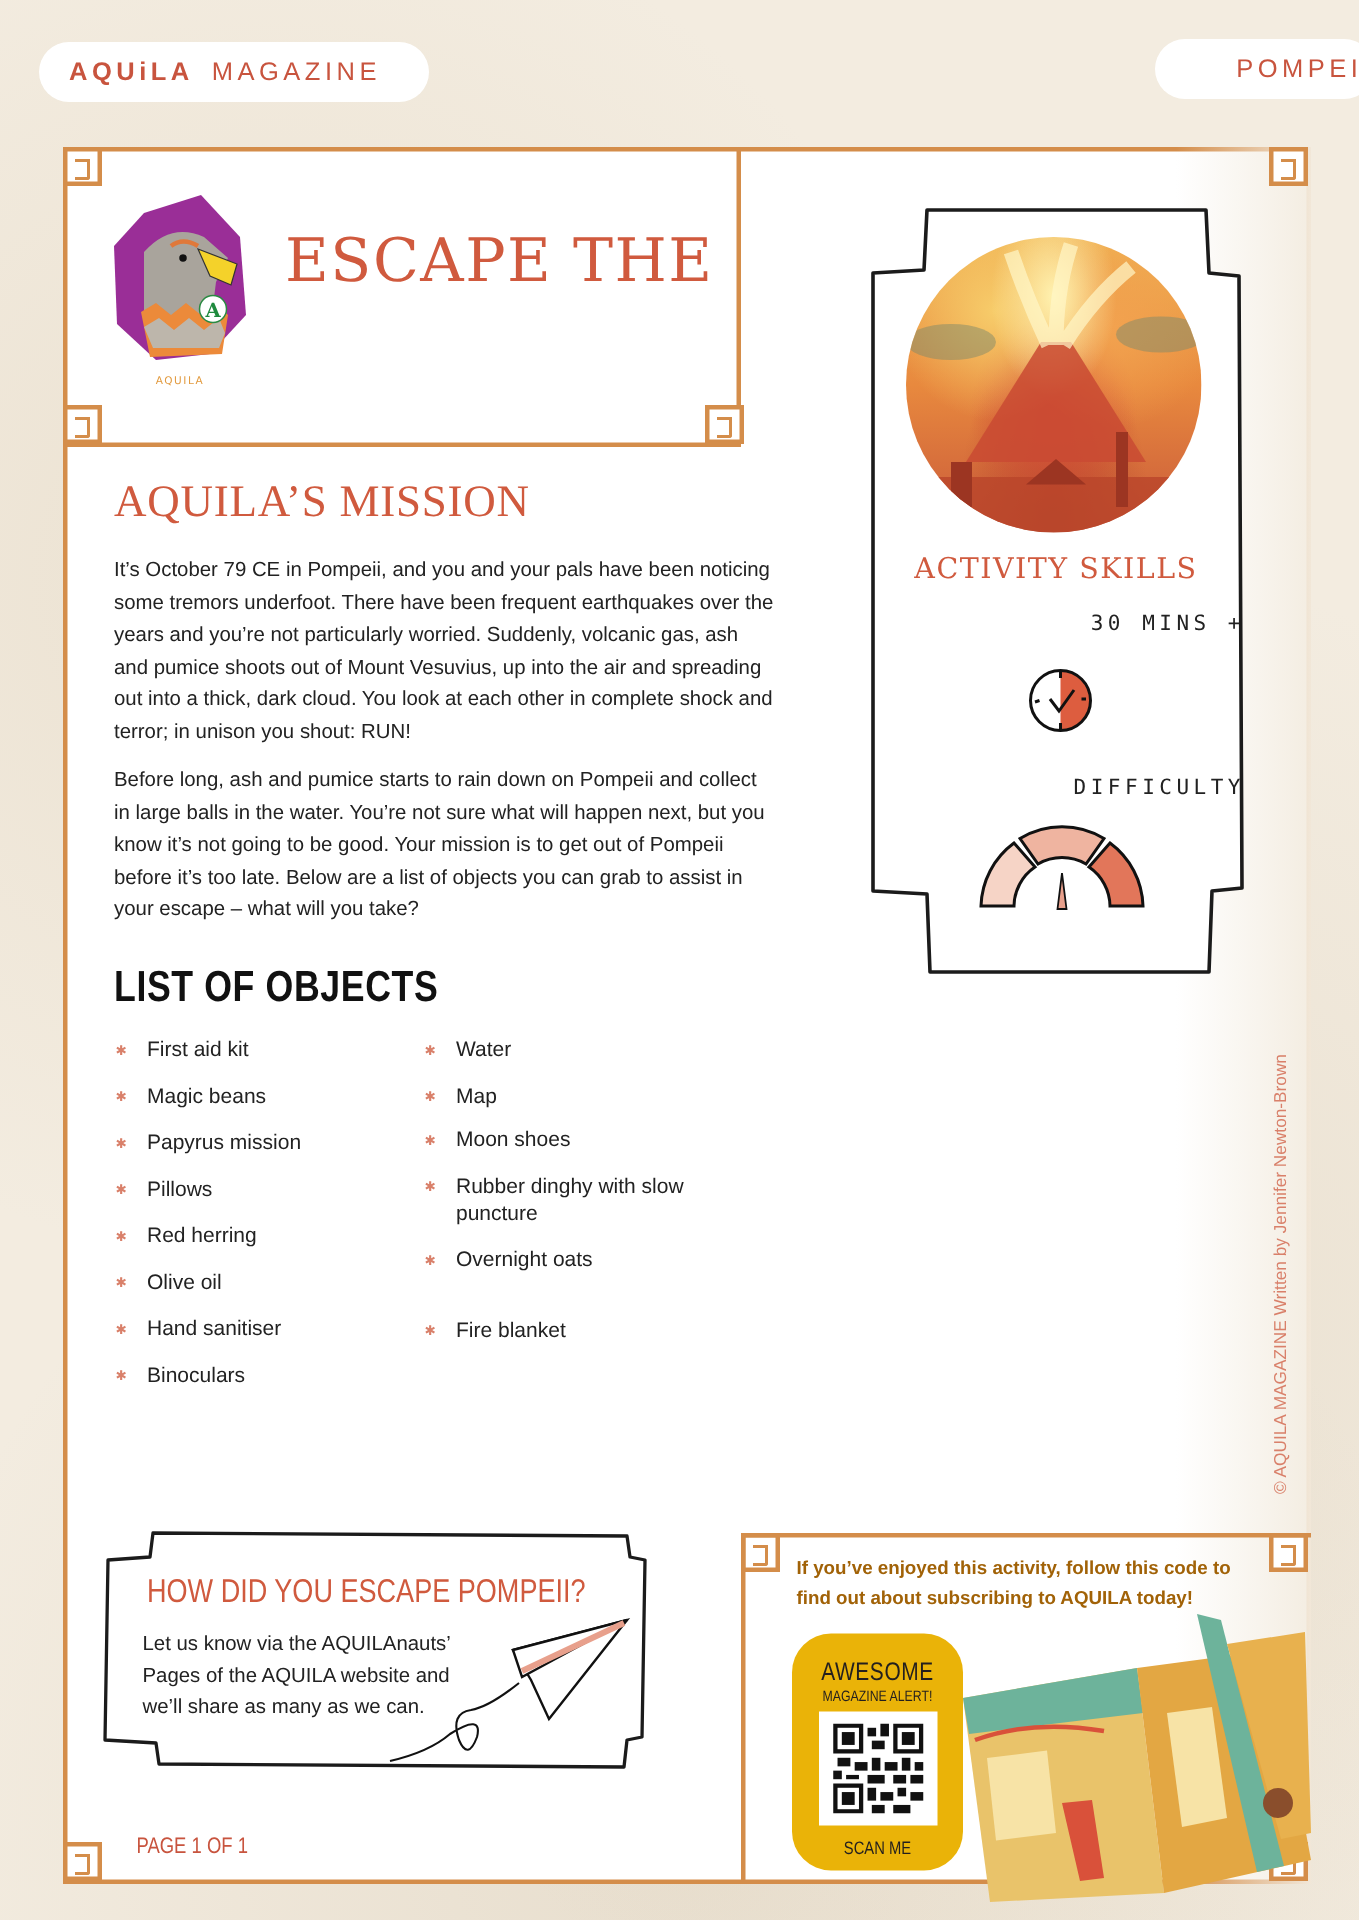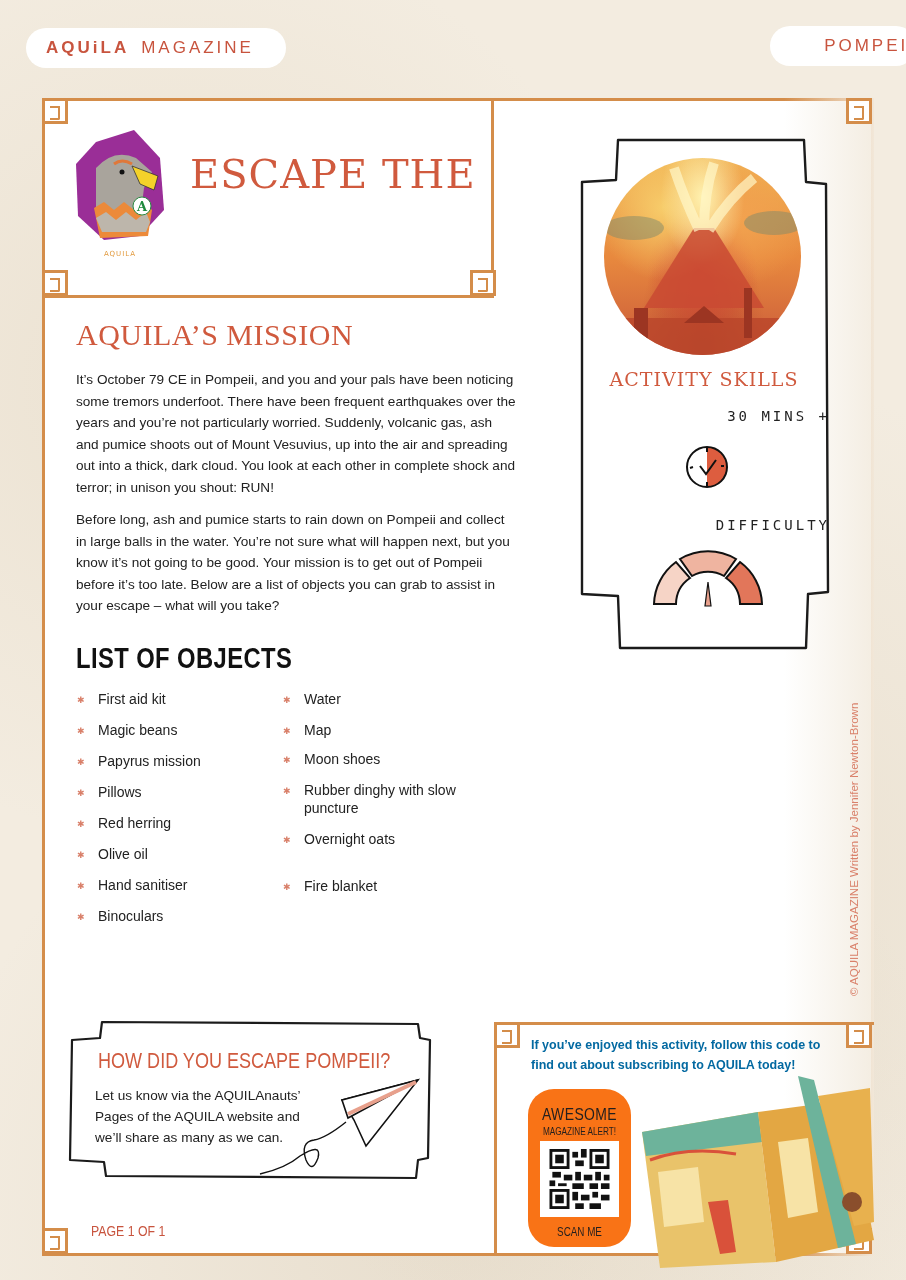--- a/index.html
+++ b/index.html
@@ -125,25 +125,25 @@
   }
 
   
   .sub-panel {
     position: absolute; left: 494px; top: 1022px; width: 380px; height: 234px;
     border-left: 3px solid #d48d4a; border-top: 3px solid #d48d4a; background: transparent;
   }
   .sub-text {
     position: absolute; left: 531px; top: 1035px; width: 300px;
     font-family: "Liberation Sans", sans-serif; font-size: 12.5px; font-weight: bold;
-    line-height: 20px; color: #0369a1;
+    line-height: 20px; color: #a16207;
   }
   .qr-card {
-    position: absolute; left: 528px; top: 1089px; width: 103px; height: 158px;
-    background: #f97316; border-radius: 26px; text-align: center;
+    position: absolute; left: 528px; top: 1089px; width: 114px; height: 158px;
+    background: #eab308; border-radius: 26px; text-align: center;
     font-family: "Liberation Sans", sans-serif; color: #231f1e;
   }
   .qr-card .t1 { font-size: 17px; margin-top: 16px; transform: scaleX(0.82); letter-spacing: 0.5px; }
   .qr-card .t2 { font-size: 10px; margin-top: 1px; transform: scaleX(0.82); white-space: nowrap; }
   .qr-box { width: 79px; height: 76px; background: #fff; margin: 4px auto 0; padding: 8px; }
   .qr-card .t3 { font-size: 12px; margin-top: 8px; transform: scaleX(0.82); }
   .magazine { position: absolute; left: 638px; top: 1072px; width: 240px; height: 200px; }
 
   .copyright {
     position: absolute; left: 848px; top: 996px; transform-origin: left top; transform: rotate(-90deg);

